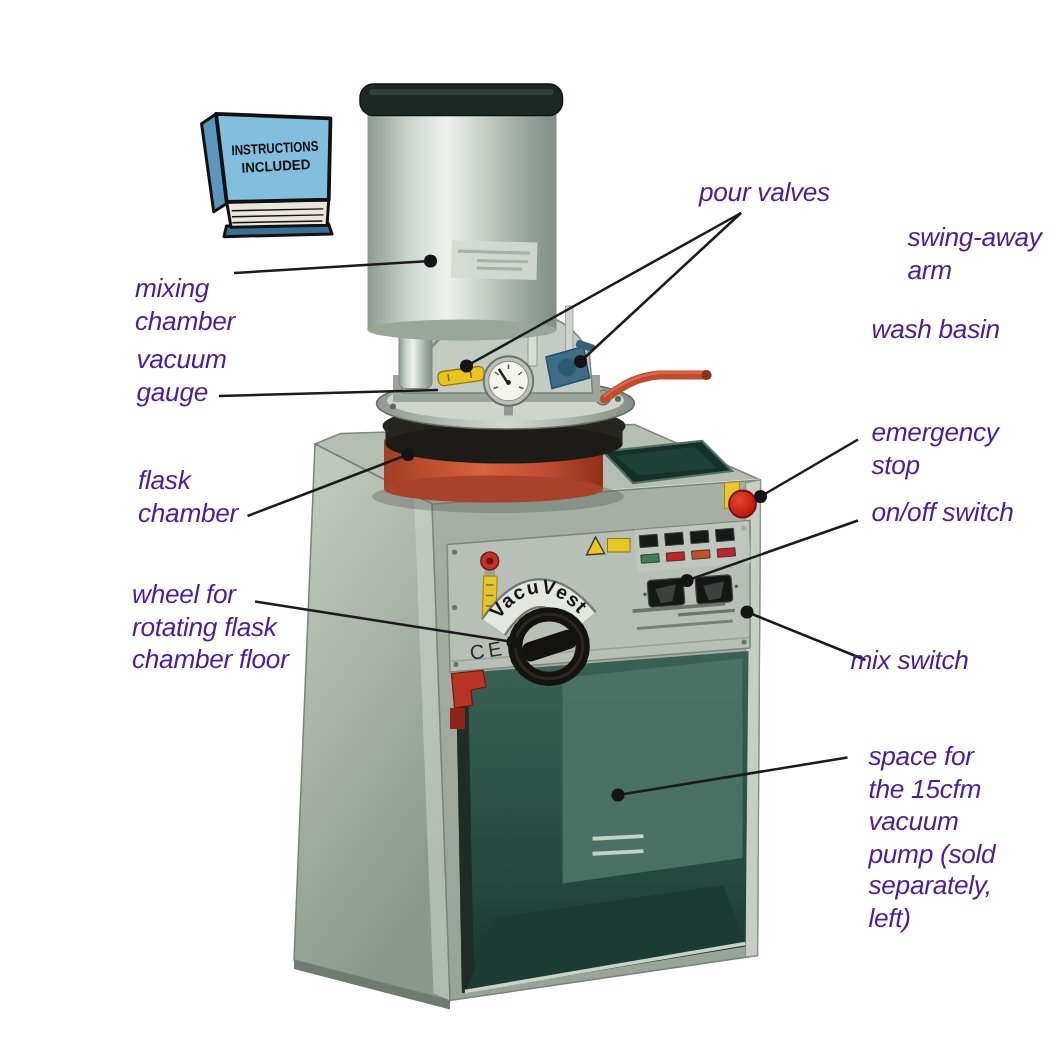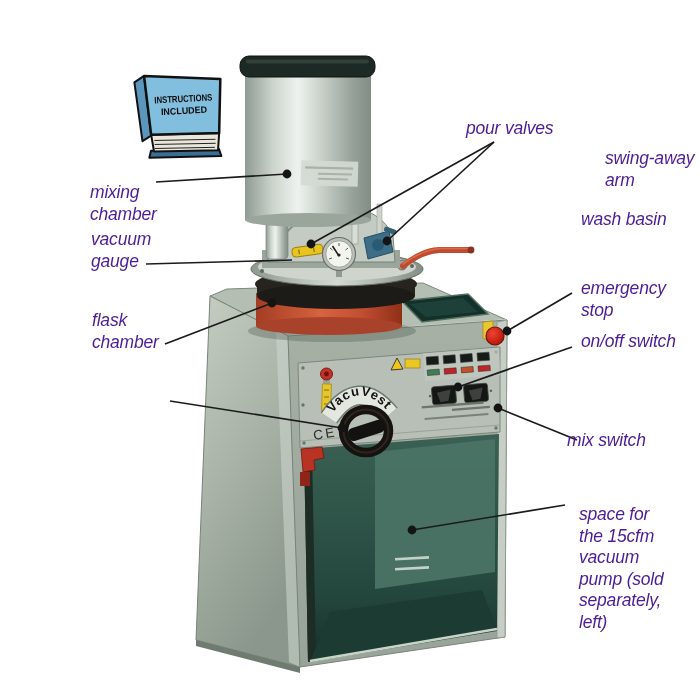--- a/index.html
+++ b/index.html
@@ -16,21 +16,21 @@
   .lb-mixing { left:90px;  top:182px; }
   .lb-vacuum { left:91px;  top:229px; }
   .lb-flask  { left:92px;  top:310px;font-style:italic; }
   .lb-wheel  { left:88px;  top:386px; }
   .lb-pour   { left:466px; top:118px; }
   .lb-swing  { left:581px; top:148px;margin-left:24px; }
   .lb-wash   { left:581px; top:209px;text-align:center; }
   .lb-emerg  { left:581px; top:278px; }
   .lb-onoff  { left:581px; top:331px; }
   .lb-mix    { left:567px; top:430px; }
-  .lb-pump   { left:579px; top:494px;margin-top:10px; }
+  .lb-pump   { left:579px; top:494px; }
 </style>
 </head>
 <body>
 
 <div class="stage">
 
   <svg class="machine-svg" width="700" height="700" viewBox="0 0 700 700">
     <defs>
       <linearGradient id="gradCyl" x1="0" y1="0" x2="1" y2="0">
         <stop offset="0" stop-color="#8e9a92"></stop>
@@ -294,20 +294,23 @@
       <circle cx="412" cy="530" r="4.4"></circle>
     </g>
   </svg>
 
   <div class="label lb-mixing">mixing
 chamber</div>
   <div class="label lb-vacuum">vacuum
 gauge</div>
   <div class="label lb-flask">flask
 chamber</div>
+  <div class="label lb-wheel">wheel for
+rotating flask
+chamber floor</div>
   <div class="label lb-pour">pour valves</div>
   <div class="label lb-swing">swing-away
 arm</div>
   <div class="label lb-wash">wash basin</div>
   <div class="label lb-onoff">on/off switch</div>
   <div class="label lb-emerg">emergency
 stop</div>
   <div class="label lb-mix">mix switch</div>
   <div class="label lb-pump">space for
 the 15cfm

